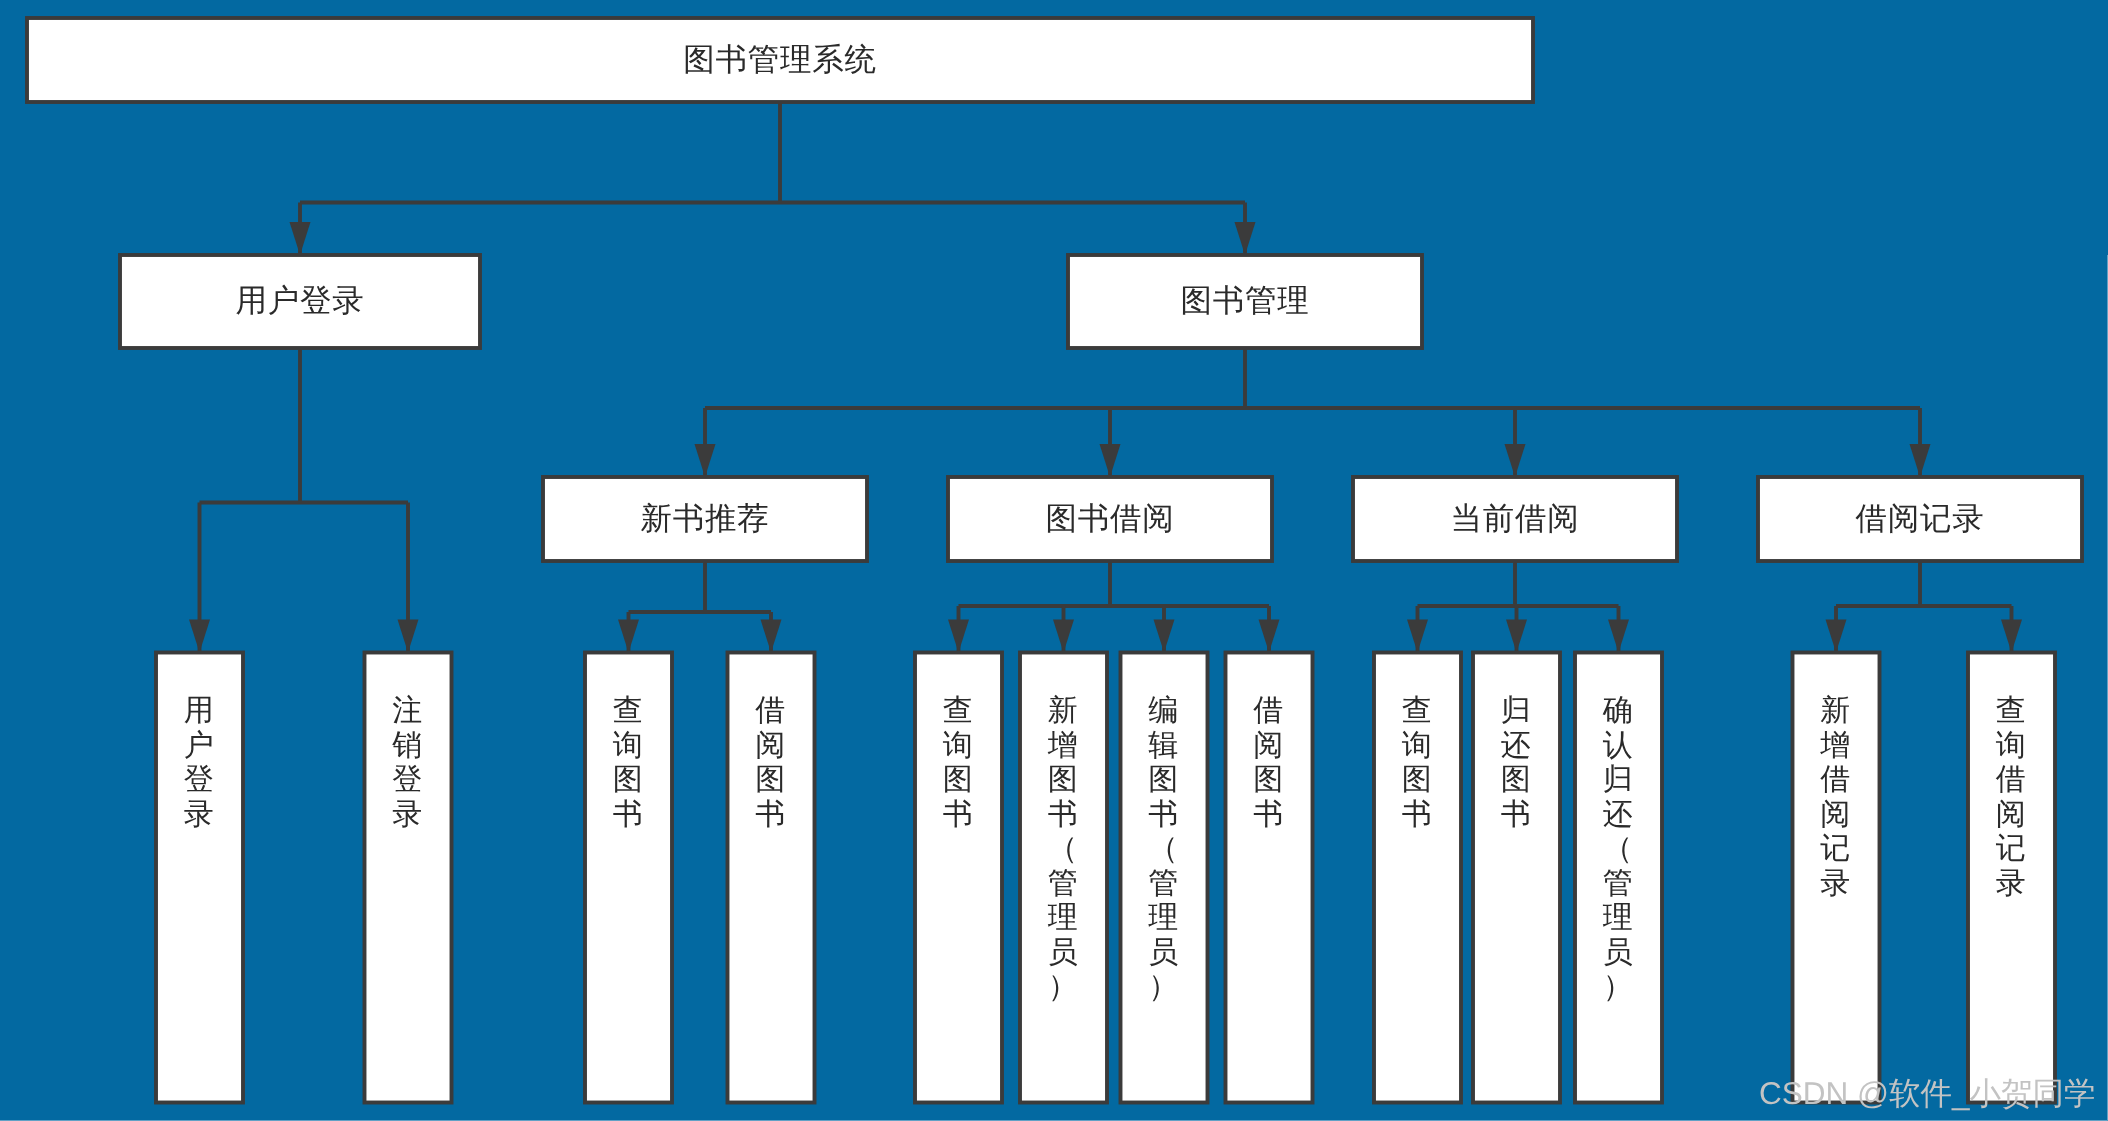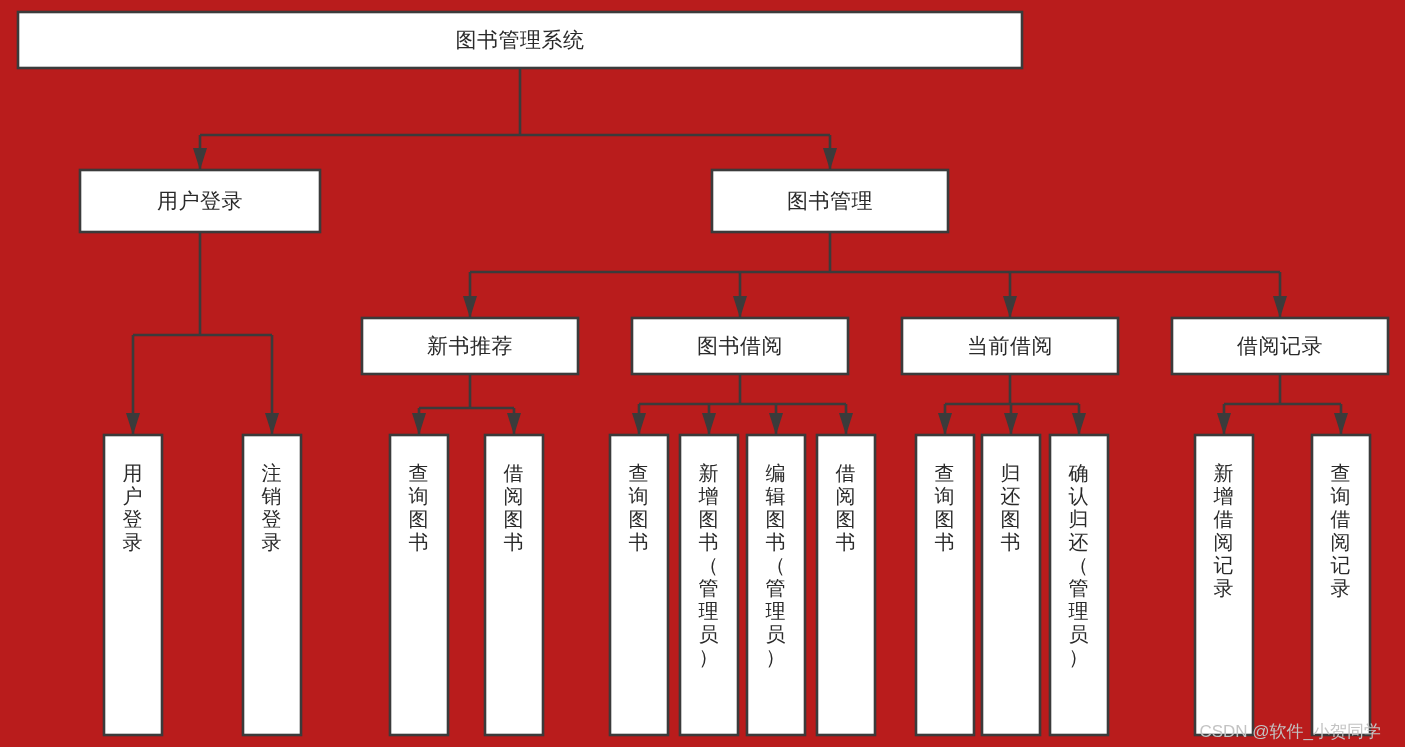--- a/index.html
+++ b/index.html
@@ -1,34 +1,34 @@
 <!DOCTYPE html>
 <html><head>
 <meta charset="utf-8">
 <style>
   html,body{margin:0;padding:0;background:#ffffff;}
   body{
     font-family:"Liberation Sans","DejaVu Sans",sans-serif;
     width:1405px;height:747px;overflow:hidden;position:relative;
   }
-  #diagram-root{position:relative;width:1405px;height:747px;background:#b91c1c;}
+  #diagram-root{position:relative;width:1405px;height:747px;background:#0369a1;}
   svg#tree-canvas{position:absolute;left:0;top:0;width:1405px;height:747px;display:block;}
   .node-box{fill:#ffffff;stroke:#3b3b3b;stroke-width:2.6;}
   .connector{stroke:#3b3b3b;stroke-width:2.6;fill:none;stroke-linecap:butt;}
   .arrow-head{fill:#3b3b3b;stroke:none;}
   .node-label{
     fill:#2a2a2a;font-family:"Liberation Sans","DejaVu Sans",sans-serif;
     font-size:21px;text-anchor:middle;dominant-baseline:middle;
     paint-order:stroke;letter-spacing:0.5px;
   }
   .node-label.vertical-label{font-size:20px;letter-spacing:1px;}
   .watermark{
-    position:absolute;right:24px;bottom:4px;
+    position:absolute;right:8px;bottom:4px;
     font-family:"Liberation Sans","DejaVu Sans",sans-serif;
-    font-size:17px;color:#c3c3c3;white-space:nowrap;user-select:none;
+    font-size:21px;color:#c3c3c3;white-space:nowrap;user-select:none;
   }
 </style>
 </head>
 <body>
 
 <div id="diagram-root">
   <svg id="tree-canvas" viewBox="0 0 1405 747">
     <g id="connector-layer">
         <line x1="520" y1="68" x2="520" y2="135" class="connector"></line>
         <line x1="200" y1="135" x2="830" y2="135" class="connector"></line>

